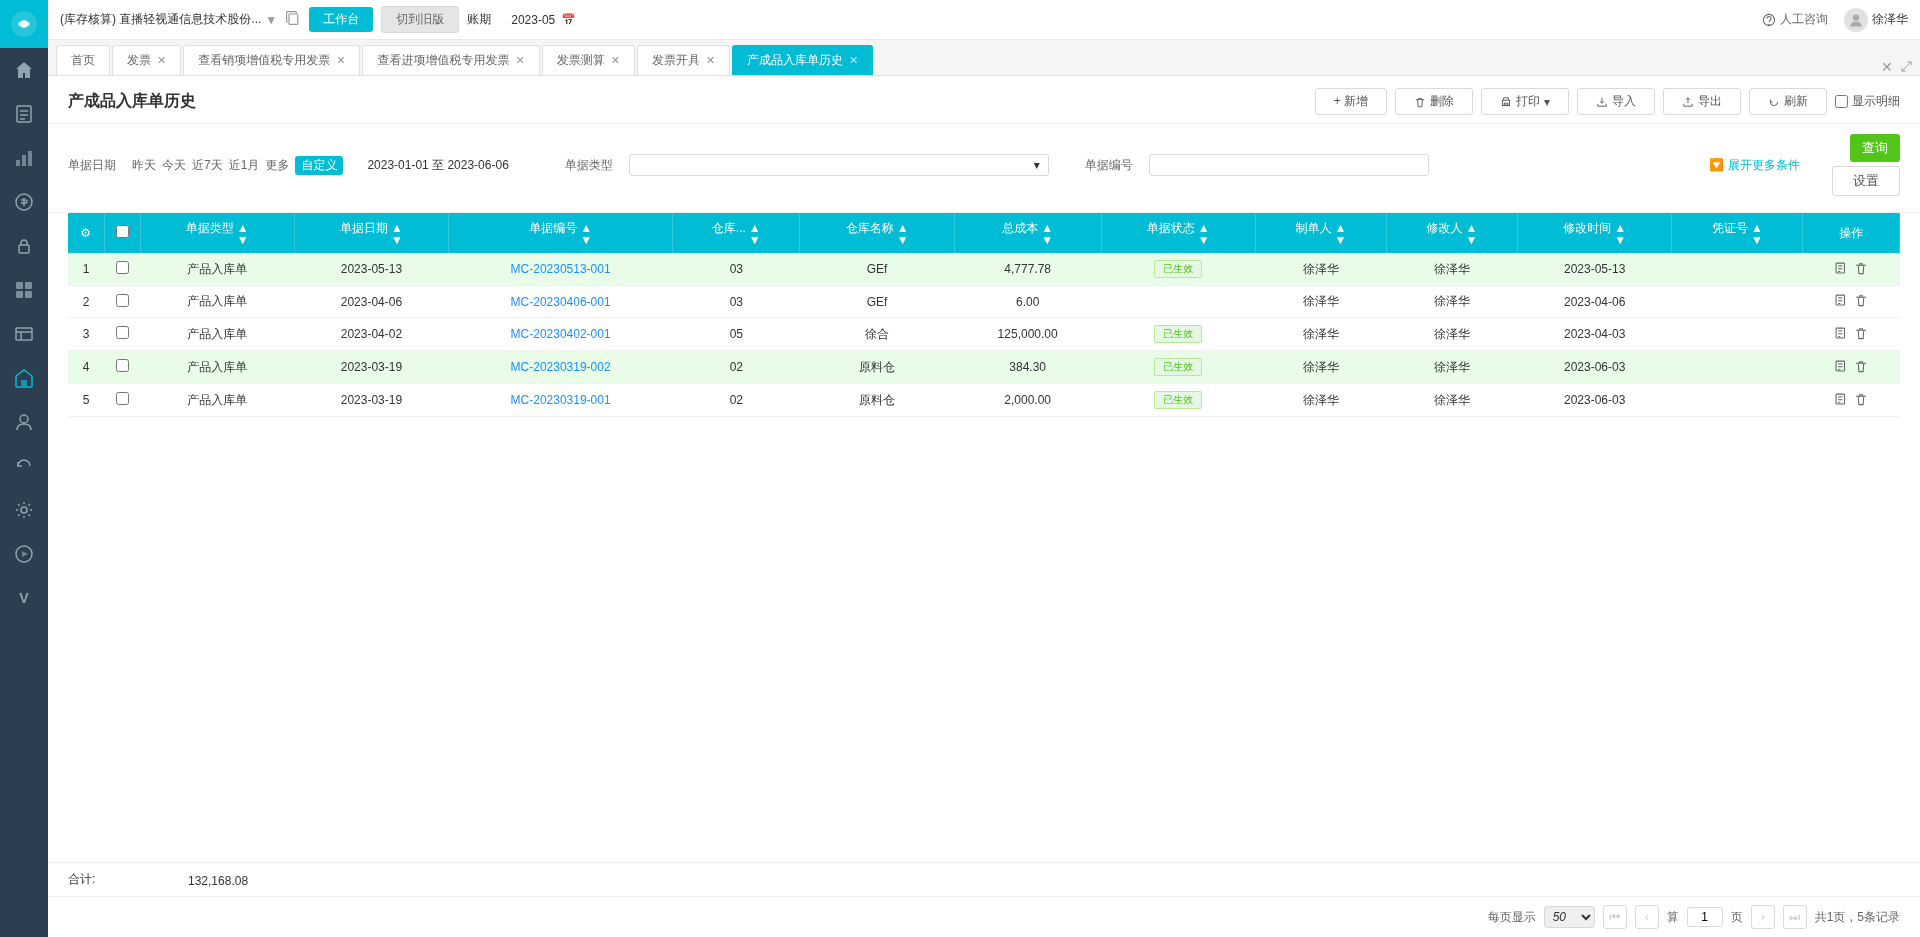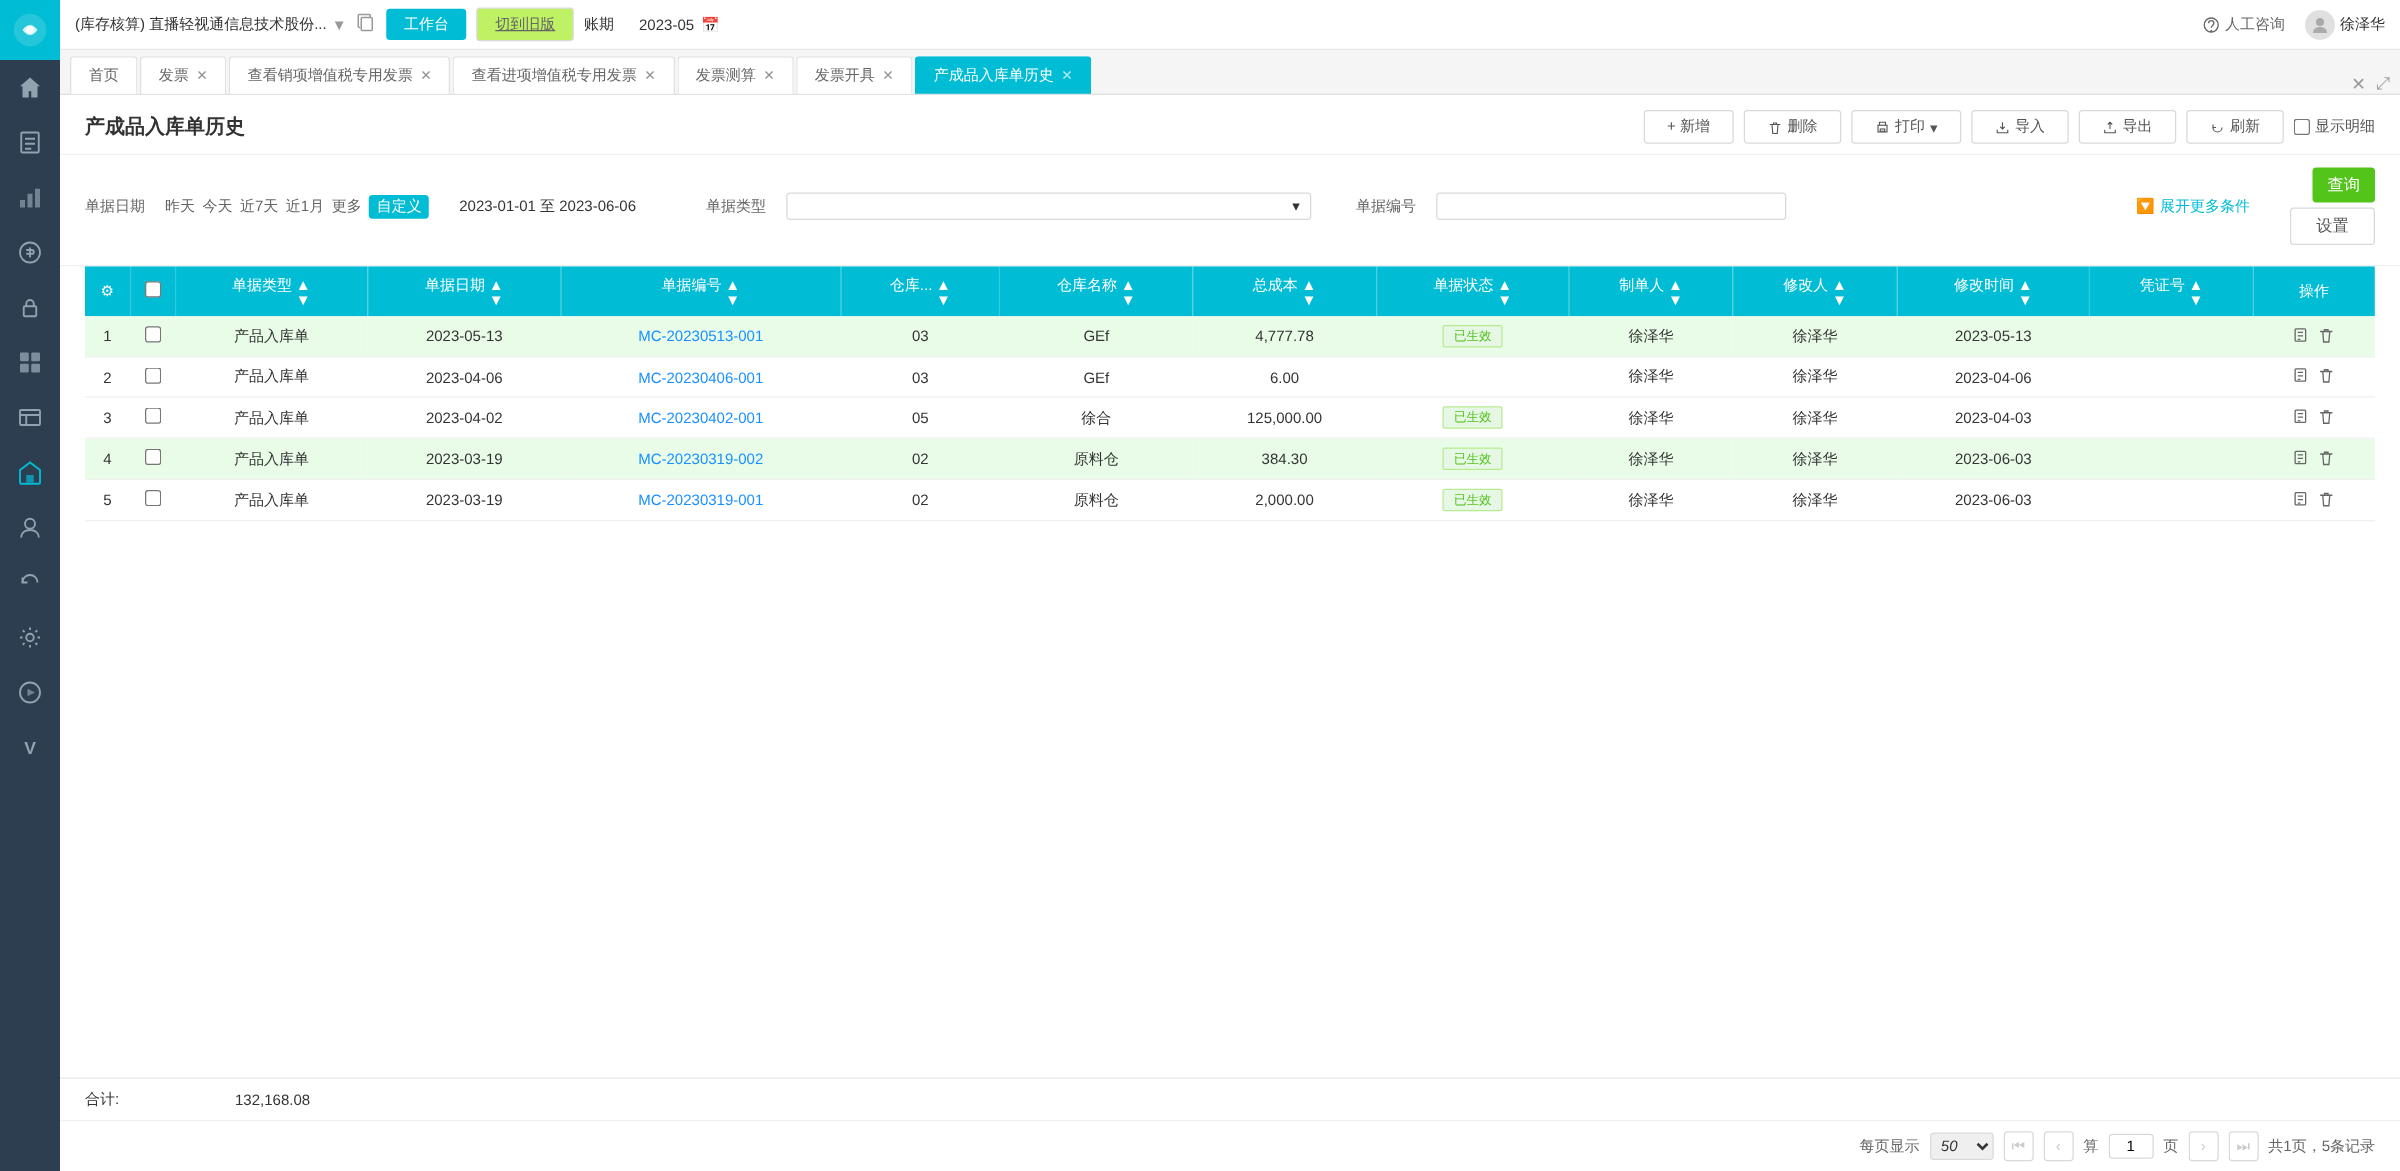--- a/index.html
+++ b/index.html
@@ -15,21 +15,21 @@
 
     
     .main { flex: 1; display: flex; flex-direction: column; overflow: hidden; }
 
     
     .topbar { height: 40px; background: #fff; border-bottom: 1px solid #e8e8e8; display: flex; align-items: center; padding: 0 12px; gap: 8px; flex-shrink: 0; }
     .topbar-company { font-size: 12px; color: #333; display: flex; align-items: center; gap: 4px; cursor: pointer; }
     .topbar-company .arrow { color: #999; }
     .topbar-btn { padding: 4px 14px; border: none; cursor: pointer; border-radius: 3px; font-size: 12px; }
     .topbar-btn.workbench { background: #00bcd4; color: #fff; }
-    .topbar-btn.switch { background: #bef264; color: #666; border: 1px solid #d9d9d9; text-decoration: underline; }
+    .topbar-btn.switch { background: #e5e5e5; color: #666; border: 1px solid #d9d9d9; }
     .topbar-period { color: #333; font-size: 12px; display: flex; align-items: center; gap: 4px; }
     .topbar-right { margin-left: auto; display: flex; align-items: center; gap: 16px; }
     .topbar-support { color: #666; display: flex; align-items: center; gap: 4px; cursor: pointer; }
     .topbar-user { color: #333; display: flex; align-items: center; gap: 4px; cursor: pointer; }
     .topbar-user-avatar { width: 24px; height: 24px; background: #e0e0e0; border-radius: 50%; display: flex; align-items: center; justify-content: center; overflow: hidden; }
 
     
     .tabbar { height: 36px; background: #f5f5f5; border-bottom: 1px solid #e0e0e0; display: flex; align-items: flex-end; padding: 0 8px; gap: 2px; flex-shrink: 0; }
     .tab { padding: 6px 14px; border: 1px solid #e0e0e0; border-bottom: none; border-radius: 3px 3px 0 0; background: #fff; color: #666; cursor: pointer; display: flex; align-items: center; gap: 6px; font-size: 12px; white-space: nowrap; }
     .tab.active { background: #00bcd4; color: #fff; border-color: #00bcd4; }
@@ -70,21 +70,21 @@
     tbody tr { background: #fff; }
     tbody tr:nth-child(odd) { background: #fff; }
     tbody td { padding: 7px 8px; text-align: center; border-bottom: 1px solid #f0f0f0; color: #333; white-space: nowrap; }
     tbody td.link { color: #1890ff; cursor: pointer; }
     .status-badge { display: inline-block; padding: 1px 8px; border-radius: 2px; font-size: 10px; }
     .status-badge.active { background: #e6f7e6; color: #52c41a; border: 1px solid #b7eb8f; }
     .action-icons { display: flex; gap: 6px; justify-content: center; align-items: center; }
     .action-icon { cursor: pointer; color: #666; font-size: 14px; }
 
     
-    .table-footer { padding: 8px 20px; border-top: 1px solid #e8e8e8; display: flex; align-items: center; background: #fff; flex-shrink: 0; }
+    .table-footer { padding: 8px 20px; border-top: 1px solid #e8e8e8; display: flex; align-items: flex-end; background: #fff; flex-shrink: 0; }
     .footer-total-label { color: #333; font-size: 12px; width: 60px; }
     .footer-total-value { color: #333; font-size: 12px; margin-left: 60px; }
 
     
     .pagination { padding: 8px 20px; display: flex; align-items: center; justify-content: flex-end; gap: 8px; border-top: 1px solid #f0f0f0; background: #fff; flex-shrink: 0; }
     .pagination-label { color: #666; }
     .pagination-select { border: 1px solid #d9d9d9; border-radius: 3px; padding: 2px 4px; color: #333; font-style: italic; }
     .pagination-btn { width: 24px; height: 24px; display: flex; align-items: center; justify-content: center; border: 1px solid #d9d9d9; border-radius: 3px; cursor: pointer; color: #666; background: #fff; }
     .pagination-btn.disabled { color: #ccc; cursor: not-allowed; }
     .pagination-input { width: 36px; border: 1px solid #d9d9d9; border-radius: 3px; padding: 2px 4px; text-align: center; }

